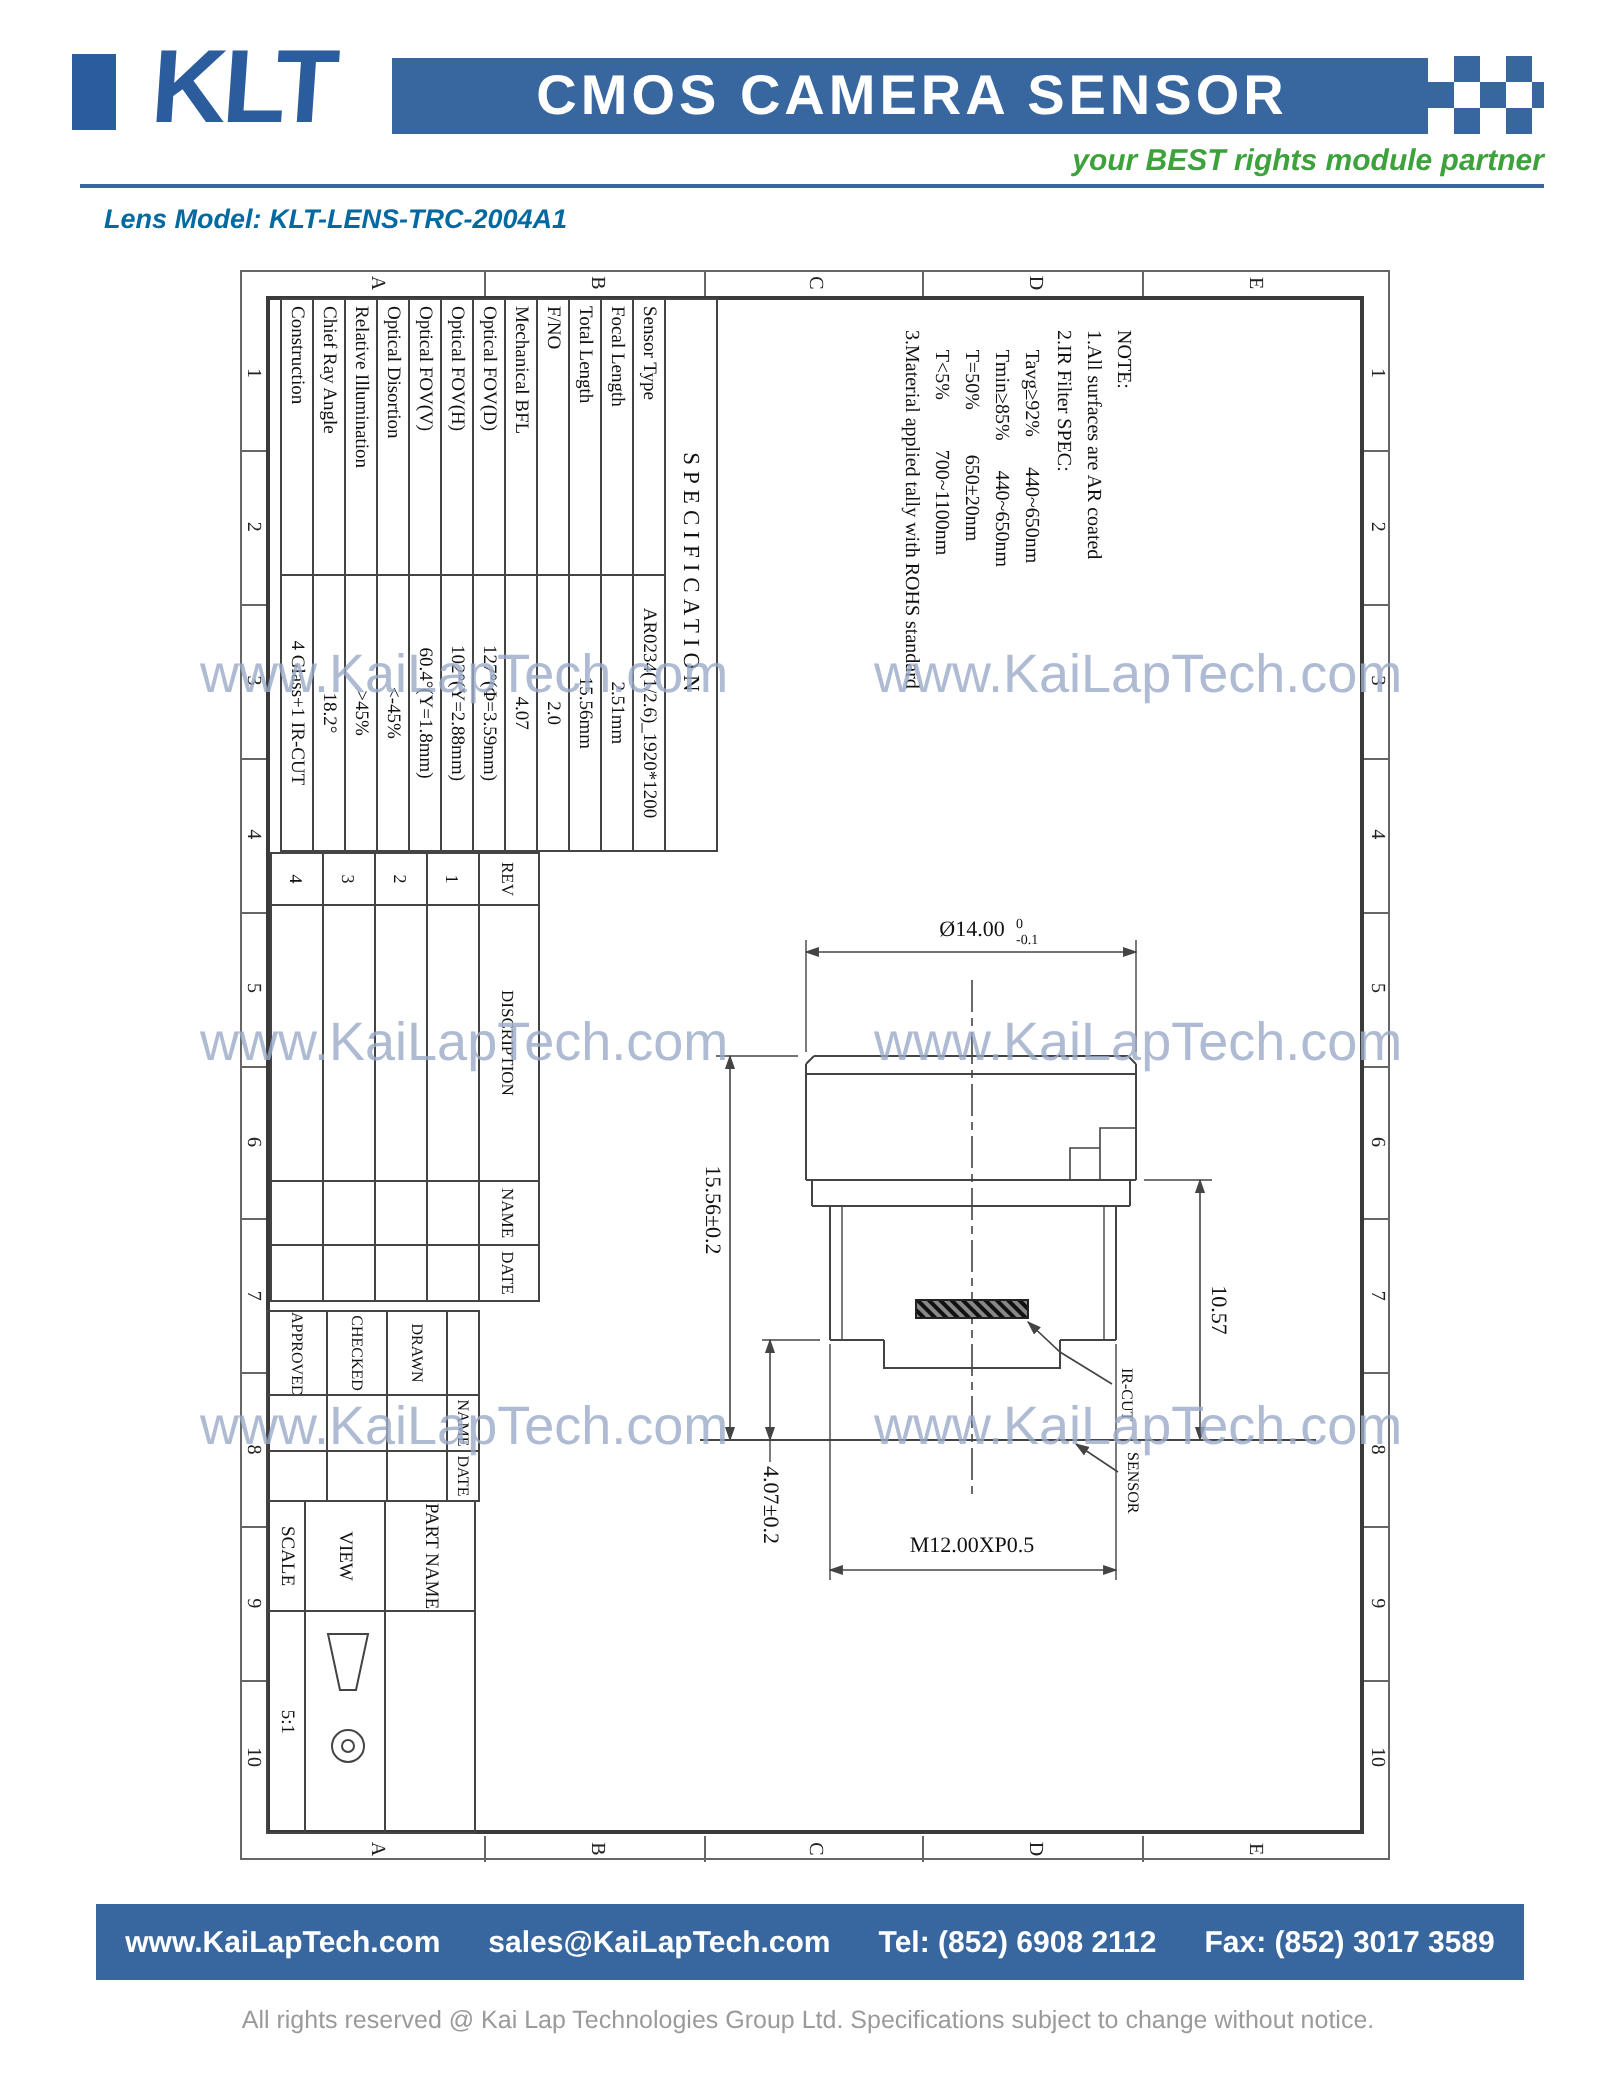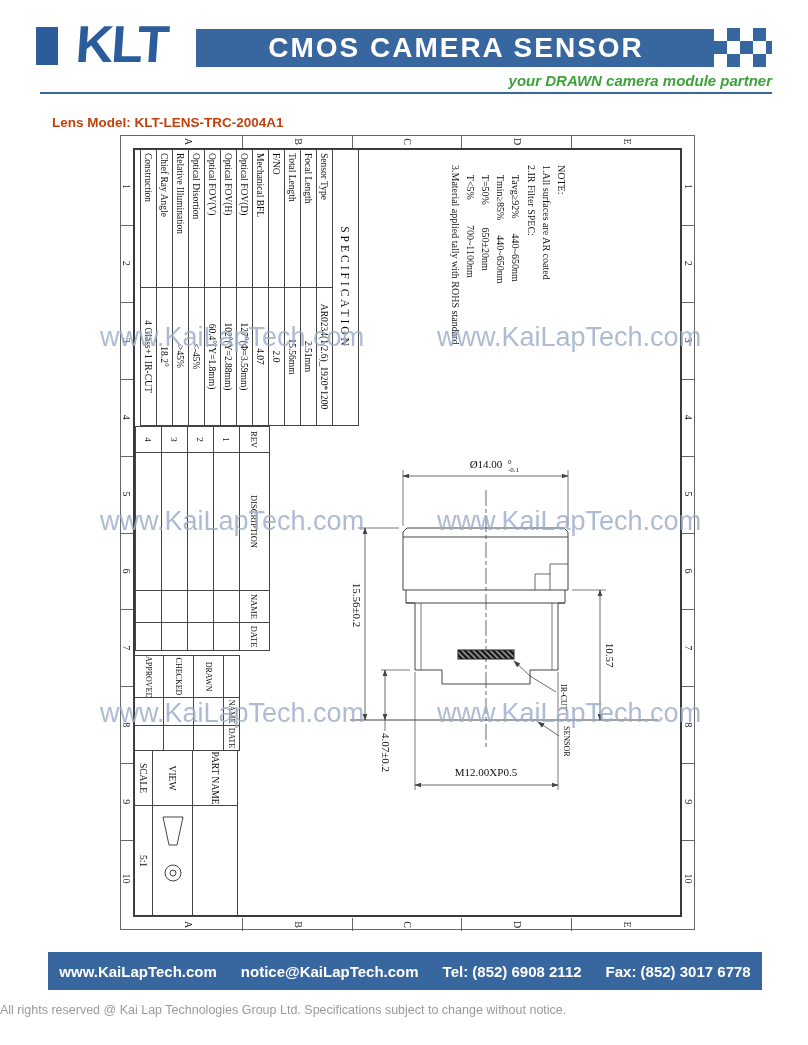--- a/index.html
+++ b/index.html
@@ -15,21 +15,21 @@
   .logo-block{left:36px;top:27px;width:22px;height:38px;background:var(--logo-blue);}
   .logo-text{left:76px;top:14px;font-size:52px;font-weight:bold;color:var(--logo-blue);
              letter-spacing:-2px;transform:skewX(-4deg);}
   .banner{left:196px;top:29px;width:520px;height:38px;background:var(--brand-blue);
           color:#fff;font-size:28px;font-weight:bold;text-align:center;line-height:38px;letter-spacing:2px;}
   .checker{left:714px;top:28px;width:58px;height:39px;
            background:repeating-conic-gradient(var(--brand-blue) 0% 25%, #fff 0% 50%);
            background-size:26px 26px;}
   .tagline{right:36px;top:72px;font-size:15px;font-weight:bold;font-style:italic;color:var(--accent-green);}
   .header-rule{left:40px;top:92px;width:732px;height:2px;background:var(--brand-blue);}
-  .lens-model{left:52px;top:115px;font-size:13.5px;font-weight:bold;color:#c2410c;}
+  .lens-model{left:52px;top:102px;font-size:13.5px;font-weight:bold;color:#0369a1;font-style:italic;}
 
   
   .sheet{left:120px;top:135px;width:795px;height:575px;
          transform-origin:0 0;transform:translate(575px,0) rotate(90deg);
          font-family:"Liberation Serif",serif;color:#111;}
   .frame-outer{position:absolute;inset:0;border:1px solid #666;}
   .frame-inner{position:absolute;left:13px;top:13px;width:769px;height:549px;border:2px solid var(--line-dark);}
   .zone{position:absolute;font-size:10px;color:#222;text-align:center;line-height:13px;}
   .tick{position:absolute;background:#666;}
 
@@ -63,30 +63,30 @@
   .lens .lbl{font-size:8px;}
 
   
   .wm{position:absolute;font-size:27px;color:var(--watermark-blue);opacity:.8;z-index:10;
       pointer-events:none;font-family:"Liberation Sans",sans-serif;white-space:nowrap;}
 
   
   .footer-bar{left:48px;top:952px;width:714px;height:38px;background:var(--brand-blue);
               color:#fff;font-weight:bold;font-size:15px;display:flex;align-items:center;
               justify-content:center;gap:24px;white-space:nowrap;}
-  .copyright{left:0;top:1003px;width:808px;text-align:left;color:var(--copyright-gray);font-size:12.5px;}
+  .copyright{left:0;top:1003px;width:808px;text-align:center;color:var(--copyright-gray);font-size:12.5px;}
 </style>
 </head>
 <body>
 
 <div class="abs logo-block"></div>
 <div class="abs logo-text">KLT</div>
 <div class="abs banner">CMOS CAMERA SENSOR</div>
 <div class="abs checker"></div>
-<div class="abs tagline">your DRAWN camera module partner</div>
+<div class="abs tagline">your BEST rights module partner</div>
 <div class="abs header-rule"></div>
 <div class="abs lens-model">Lens Model: KLT-LENS-TRC-2004A1</div>
 
 <div class="abs sheet">
   <div class="frame-outer"></div>
   <div class="frame-inner"></div>
   <div>
       <div class="zone" style="left: 42.45px; top: 0px; width: 18px; height: 13px; position: absolute;">1</div>
       <div class="zone" style="left: 42.45px; top: 562px; width: 18px; height: 13px; position: absolute;">1</div>
       <div class="zone" style="left: 119.35px; top: 0px; width: 18px; height: 13px; position: absolute;">2</div>
@@ -375,17 +375,17 @@
     <div class="wm" style="left: 100px; top: 322px;">www.KaiLapTech.com</div>
     <div class="wm" style="left: 437px; top: 322px;">www.KaiLapTech.com</div>
     <div class="wm" style="left: 100px; top: 506px;">www.KaiLapTech.com</div>
     <div class="wm" style="left: 437px; top: 506px;">www.KaiLapTech.com</div>
     <div class="wm" style="left: 100px; top: 698px;">www.KaiLapTech.com</div>
     <div class="wm" style="left: 437px; top: 698px;">www.KaiLapTech.com</div>
   </div>
 
 <div class="abs footer-bar">
   <span>www.KaiLapTech.com</span>
-  <span>notice@KaiLapTech.com</span>
+  <span>sales@KaiLapTech.com</span>
   <span>Tel: (852) 6908 2112</span>
-  <span>Fax: (852) 3017 6778</span>
+  <span>Fax: (852) 3017 3589</span>
 </div>
 <div class="abs copyright">All rights reserved @ Kai Lap Technologies Group Ltd.  Specifications subject to change without notice.</div>
 
 </body></html>

